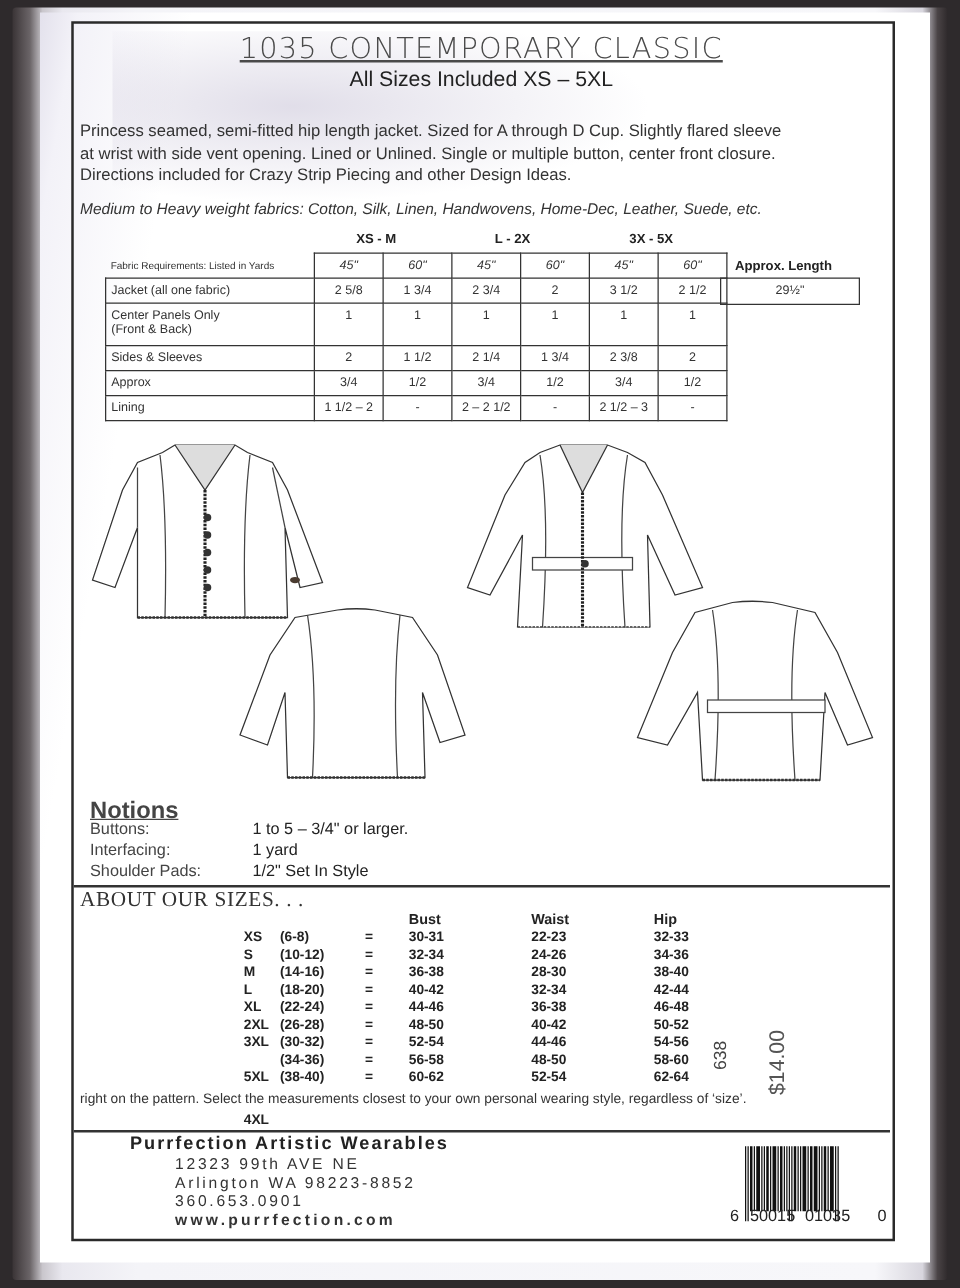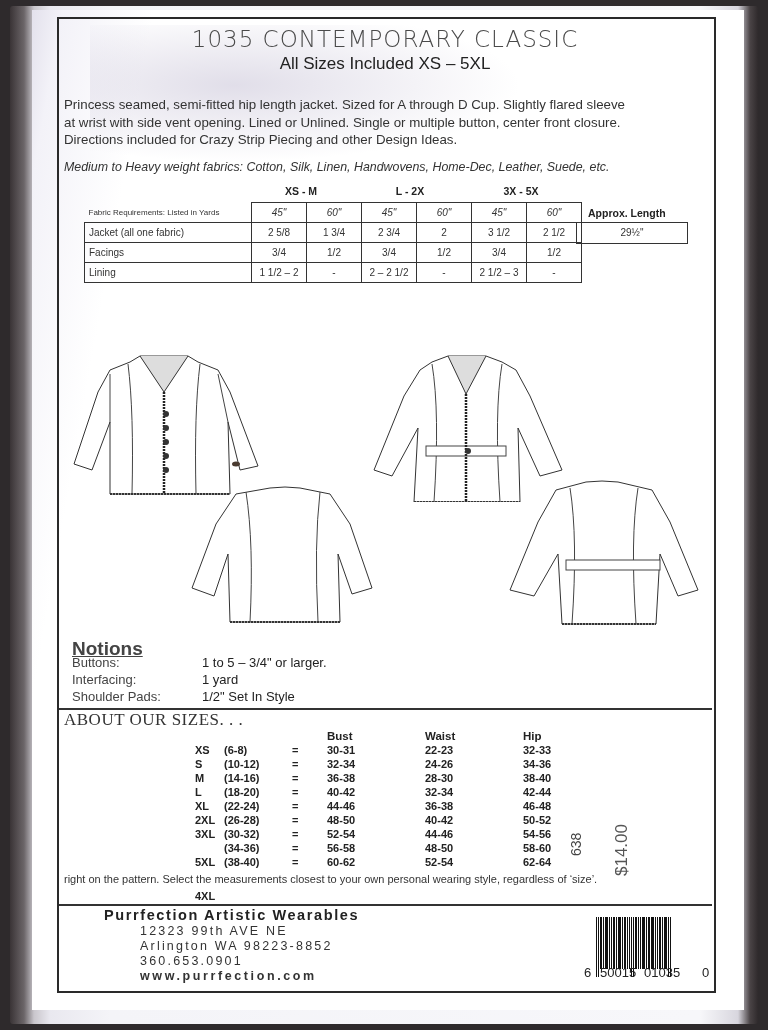--- a/index.html
+++ b/index.html
@@ -22,21 +22,21 @@
     border:2px solid #2a2a2a; background:transparent;
   }
   .glare {
     position:absolute; left:90px; top:25px; width:480px; height:150px;
     background:radial-gradient(ellipse at 30% 40%, rgba(200,195,215,.55), rgba(255,255,255,0) 60%);
     pointer-events:none;
   }
   .abs { position:absolute; }
   .title {
     left:60px; top:26px; width:650px; text-align:center;
-    font-family:"DejaVu Sans", sans-serif; font-size:23px; letter-spacing:1px; color:#4a4a4a; font-weight:300;
+    font-family:"DejaVu Sans", sans-serif; font-size:23px; letter-spacing:1px; color:#4a4a4a; font-weight:300;text-decoration:underline;
   }
   .subtitle { left:60px; top:54px; width:650px; text-align:center; font-size:17px; color:#222; }
   .desc { left:64px; top:96px; width:650px; font-size:13.3px; line-height:17.5px; color:#333; }
   .fabrics { left:64px; top:160px; width:650px; font-size:12.4px; font-style:italic; color:#333; }
 
   table.fab { position:absolute; left:84px; top:202px; border-collapse:collapse; font-size:10px; color:#333; }
   table.fab td { border:1px solid #333; height:19px; text-align:center; padding:0 2px; }
   table.fab td.lbl { text-align:left; padding-left:4px; width:160px; }
   table.fab td.val { width:50px; }
   table.fab td.noborder { border:none; }
@@ -105,21 +105,42 @@
   <tr>
     <td class="lbl">Jacket (all one fabric)</td>
     <td>2 5/8</td>
     <td>1 3/4</td>
     <td>2 3/4</td>
     <td>2</td>
     <td>3 1/2</td>
     <td>2 1/2</td>
   </tr>
   <tr>
-    <td class="lbl">Facings</td>
+    <td class="lbl tall">
+      <div>Center Panels Only</div>
+      <div>(Front &amp; Back)</div>
+    </td>
+    <td class="tall">1</td>
+    <td class="tall">1</td>
+    <td class="tall">1</td>
+    <td class="tall">1</td>
+    <td class="tall">1</td>
+    <td class="tall">1</td>
+  </tr>
+  <tr>
+    <td class="lbl">Sides &amp; Sleeves</td>
+    <td>2</td>
+    <td>1 1/2</td>
+    <td>2 1/4</td>
+    <td>1 3/4</td>
+    <td>2 3/8</td>
+    <td>2</td>
+  </tr>
+  <tr>
+    <td class="lbl">Approx</td>
     <td>3/4</td>
     <td>1/2</td>
     <td>3/4</td>
     <td>1/2</td>
     <td>3/4</td>
     <td>1/2</td>
   </tr>
   <tr>
     <td class="lbl">Lining</td>
     <td>1 1/2 – 2</td>

